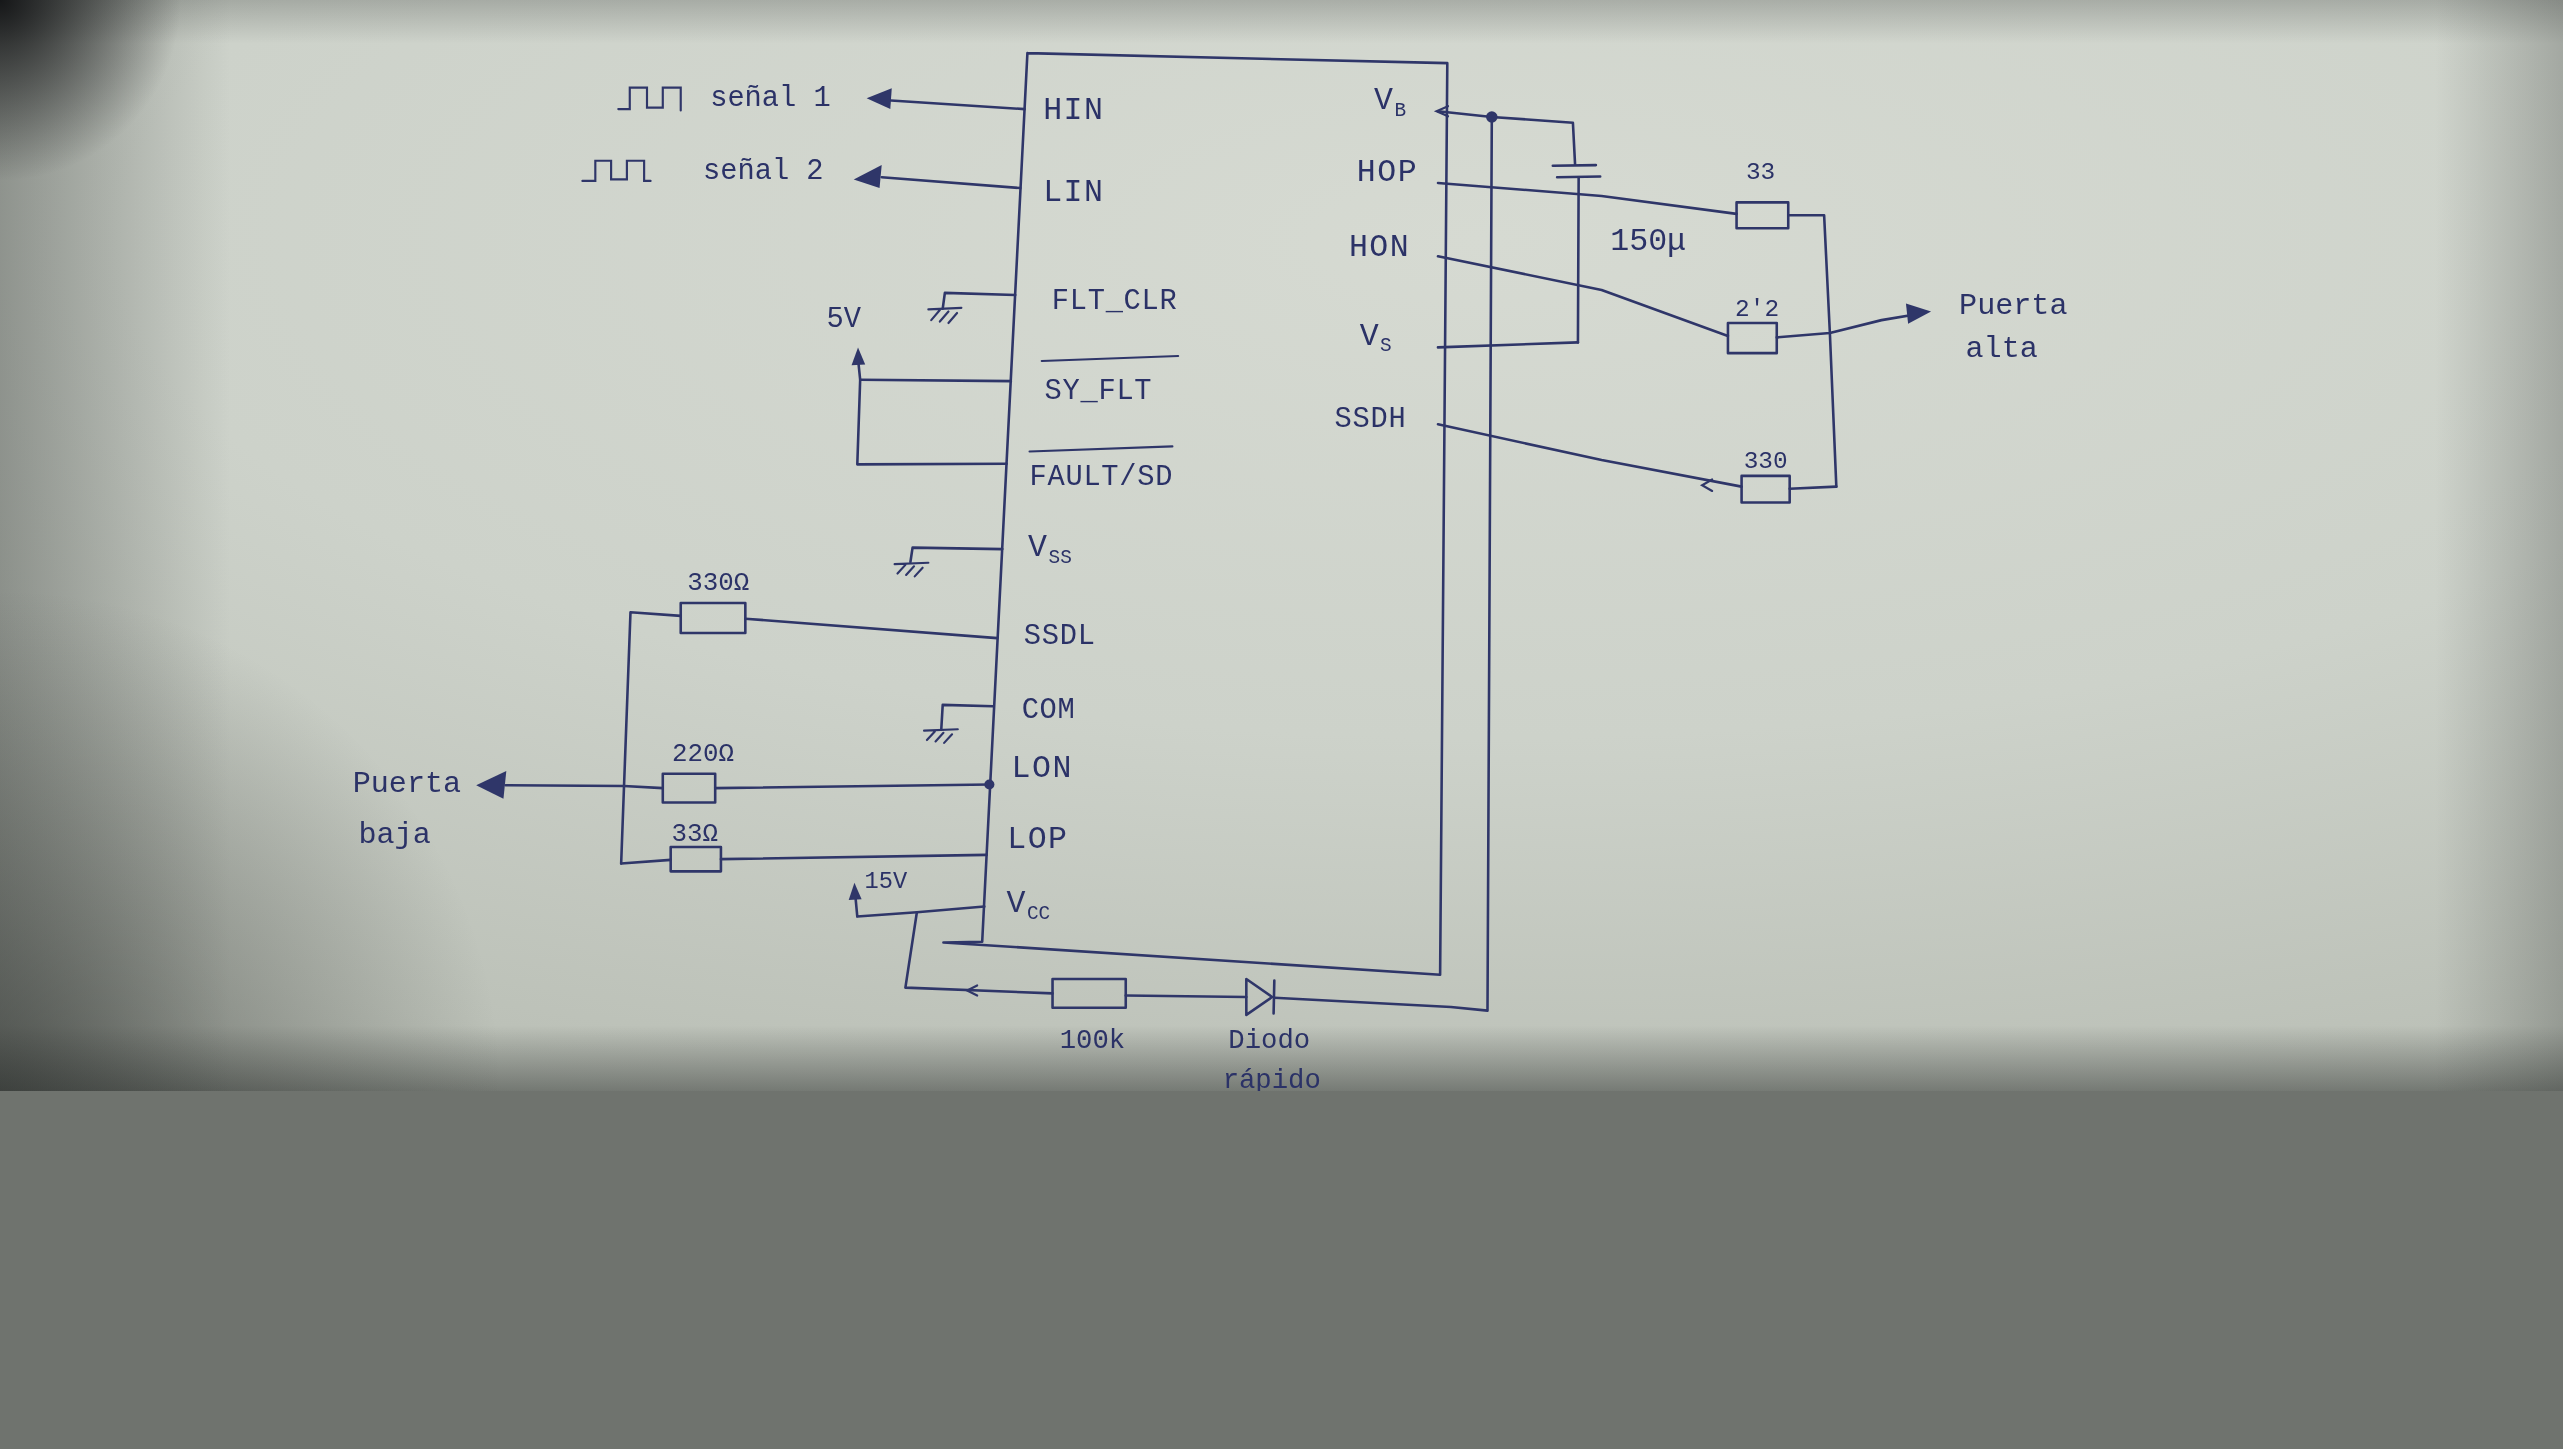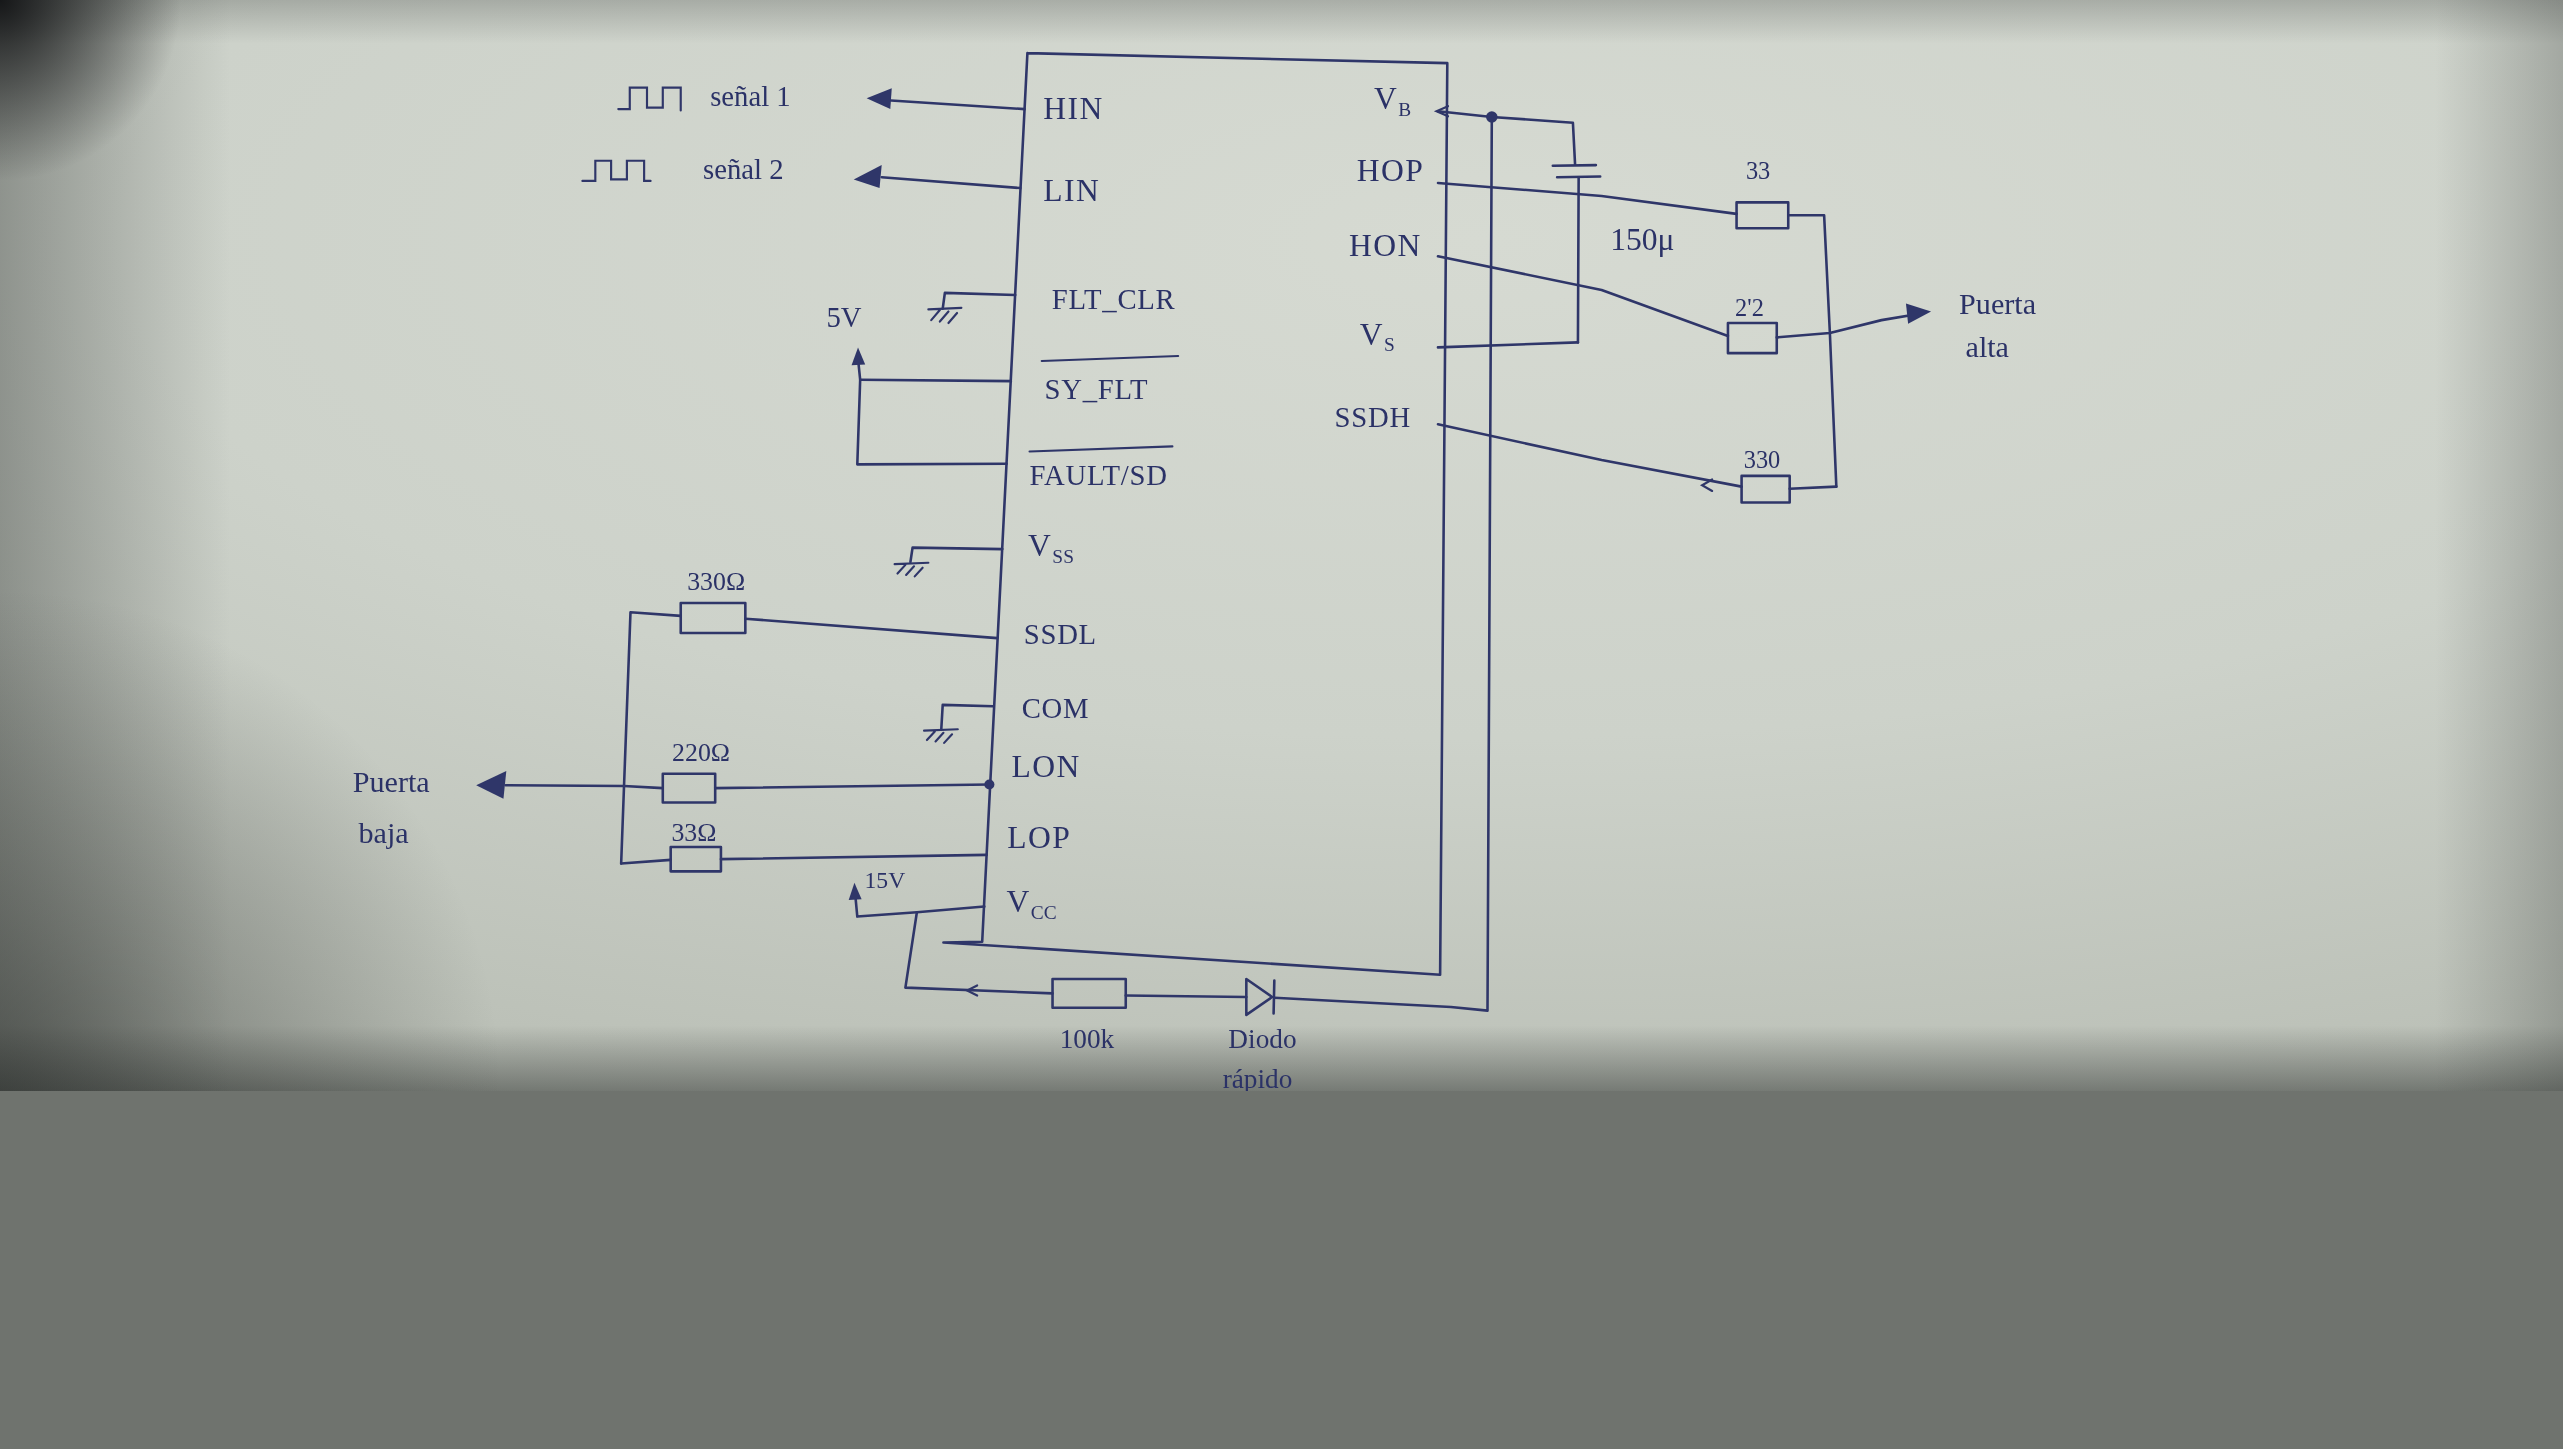--- a/index.html
+++ b/index.html
@@ -1,20 +1,20 @@
 <!DOCTYPE html>
 <html><head>
 <meta charset="utf-8">
 <style>
   html,body{margin:0;padding:0;background:#6f736e;}
   #photo{
     position:relative;
     width:2563px;height:1091px;
     overflow:hidden;
-    font-family:Liberation Serif, serif;
+    font-family:Liberation Mono, monospace;
     background:
       radial-gradient(circle at 0% 0%, rgba(14,15,17,0.92) 0%, rgba(14,15,17,0) 6.5%),
       radial-gradient(circle at 0% 100%, rgba(40,43,41,0.55) 0%, rgba(40,43,41,0) 18%),
       linear-gradient(to right, rgba(52,56,54,0.40) 0%, rgba(52,56,54,0) 9%),
       linear-gradient(to left, rgba(52,56,54,0.28) 0%, rgba(52,56,54,0) 5%),
       linear-gradient(to top, rgba(48,52,50,0.50) 0%, rgba(48,52,50,0) 6%),
       linear-gradient(to bottom, rgba(48,52,50,0.25) 0%, rgba(48,52,50,0) 4%),
       radial-gradient(ellipse 140% 120% at 58% 22%, #d6dad2 0%, #cdd2ca 38%, #bcc1b8 66%, #9aa097 100%);
   }
   #photo svg{position:absolute;left:0;top:0;width:100%;height:100%;}

